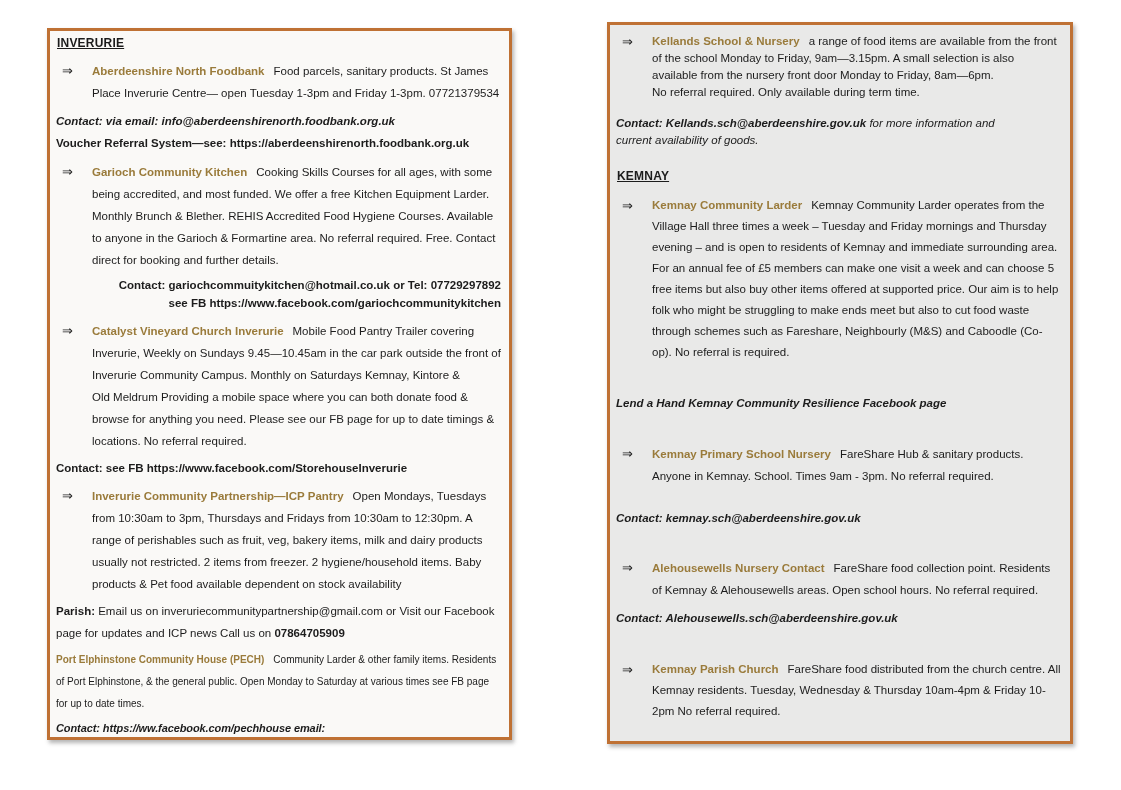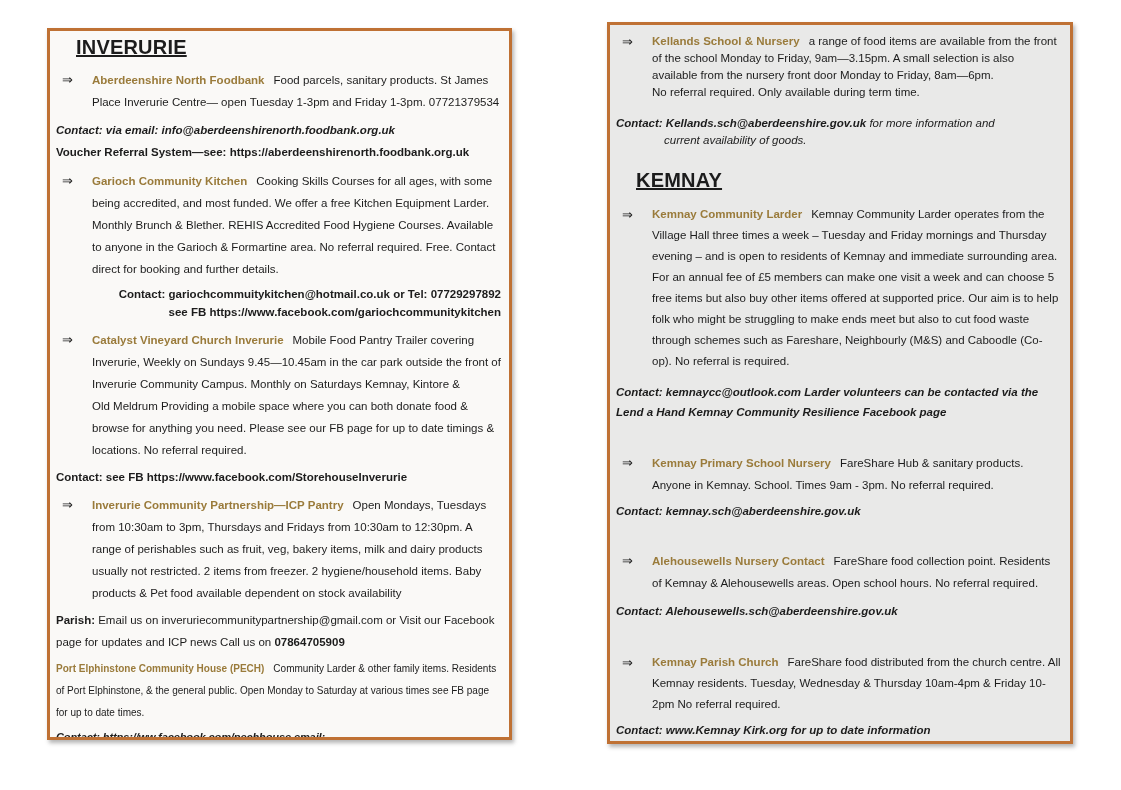--- a/index.html
+++ b/index.html
@@ -17,51 +17,51 @@
   }
   .panel{
     position:absolute;box-sizing:border-box;overflow:hidden;
     border:3px solid var(--border-orange);
     box-shadow:2px 3px 4px rgba(90,90,90,.45);
     padding:3px 8px 10px 6px;
   }
   #left-panel{left:47px;top:28px;width:465px;height:712px;background:var(--panel-left-bg);}
   #right-panel{left:607px;top:22px;width:466px;height:722px;background:var(--panel-right-bg);padding-top:8px;}
   .heading{
-    font-size:20px;font-weight:bold;text-decoration:underline;
-    margin:2px 0 10px 20px;letter-spacing:.2px;
+    font-size:12px;font-weight:bold;text-decoration:underline;
+    margin:2px 0 10px 1px;letter-spacing:.2px;
   }
   .item{display:flex;font-size:11.5px;}
   .bullet{flex:0 0 36px;padding-left:6px;box-sizing:border-box;font-size:13px;line-height:inherit;}
   .itext{flex:1;}
   .org{color:var(--accent-gold);font-weight:bold;margin-right:9px;}
   .para{margin:0;font-size:10px;}
   .contact{font-size:11.5px;margin:0;}
   .bold{font-weight:bold;}
   .fit{font-size:11px;letter-spacing:-0.1px;}
   .lh22{line-height:22px;}
   .lh20{line-height:20px;}
   .lh18{line-height:18px;}
   .lh17{line-height:17px;}
   .lh21{line-height:21px;}
   .mb0{margin-bottom:0;font-style:italic;}
   .mb2{margin-bottom:2px;}
   .mb5{margin-bottom:5px;}
   .mb6{margin-bottom:6px;}
   .mb7{margin-bottom:7px;}
   .mb8{margin-bottom:8px;text-align:right;}
-  .mt4{margin-top:4px;}
+  .mt4{margin-top:20px;}
   .mt6{margin-top:6px;}
   .mt10{margin-top:10px;}
   .mt12{margin-top:12px;}
   .mt14{margin-top:14px;}
   .mt20{margin-top:20px;}
   .mt28{margin-top:28px;}
   .mt30{margin-top:30px;}
-  .indent2{margin-left:48px;}
+  .indent2{}
 </style>
 </head>
 <body>
 
 <div class="panel" id="left-panel">
   <div class="heading">INVERURIE</div>
 
   <div class="item lh22 mb6">
     <span class="bullet">⇒</span>
     <div class="itext"><span class="org">Aberdeenshire North Foodbank</span><span>Food parcels, sanitary products. St James Place Inverurie  Centre— open Tuesday 1-3pm and Friday 1-3pm.  07721379534</span></div>
@@ -105,21 +105,21 @@
 
   <p class="contact lh17 mt14 mb0"><span class="bold">Contact: Kellands.sch@aberdeenshire.gov.uk</span><span>  for more information and</span><br><span class="indent2">current availability of goods.</span></p>
 
   <div class="heading mt20">KEMNAY</div>
 
   <div class="item lh21 mt12">
     <span class="bullet">⇒</span>
     <div class="itext"><span class="org">Kemnay Community Larder</span><span>Kemnay Community Larder operates from the Village Hall three times a week – Tuesday and Friday mornings and Thursday evening – and is open to residents of Kemnay and immediate surrounding area. For an annual fee of £5 members can make one visit a week and can choose 5 free items but also buy other items offered at supported price. Our aim is to help folk who might be struggling to make ends meet but also to cut food waste through schemes such as Fareshare, Neighbourly (M&amp;S) and Caboodle (Co-op).  No referral is required.</span></div>
   </div>
 
-  <p class="contact bold lh20 mt10 mb0"><span>Contact: kemnaycc@outlook.com Larder volunteers can be contacted via the</span><br><span>Lend a Hand Kemnay Community Resilience Facebook page</span></p>
+  <p class="contact bold lh20 mt10 mb0"><br><span>Lend a Hand Kemnay Community Resilience Facebook page</span></p>
 
   <div class="item lh22 mt30">
     <span class="bullet">⇒</span>
     <div class="itext"><span class="org">Kemnay Primary School Nursery</span><span>FareShare Hub &amp; sanitary products. Anyone in Kemnay. School. Times 9am - 3pm. No referral required.</span></div>
   </div>
 
   <p class="contact bold lh22 mt4 mb0">Contact: kemnay.sch@aberdeenshire.gov.uk</p>
 
   <div class="item lh22 mt28">
     <span class="bullet">⇒</span>

